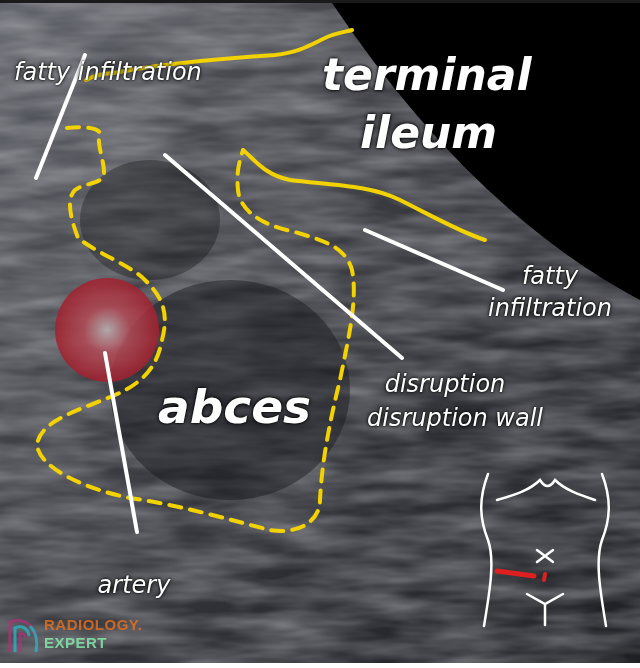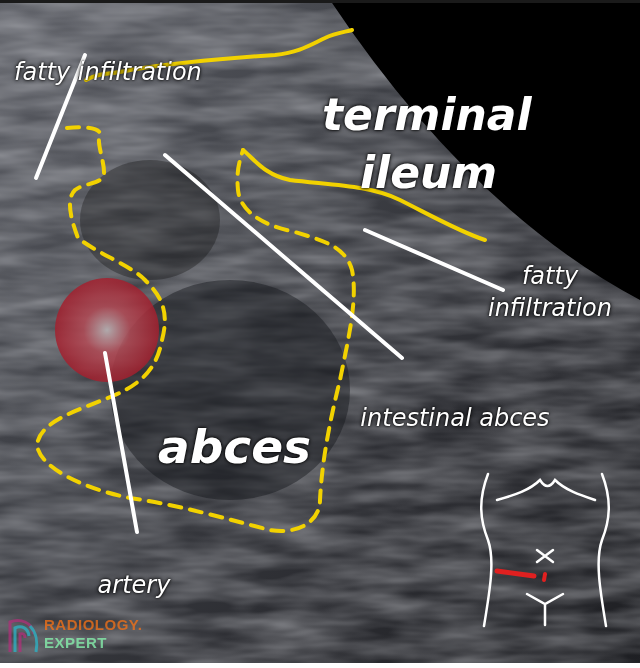--- a/index.html
+++ b/index.html
@@ -1,20 +1,20 @@
 <!DOCTYPE html>
 <html><head>
 <meta charset="utf-8">
 <style>
   html,body{margin:0;padding:0;background:#fff;}
   .stage{position:relative;width:640px;height:668px;overflow:hidden;background:#000;font-family:"DejaVu Sans","Liberation Sans",sans-serif;}
   svg.base{position:absolute;left:0;top:0;}
   .lbl{position:absolute;color:#fff;white-space:nowrap;text-shadow:0 0 4px #000,0 0 2px #000;line-height:1.05;}
   .ital{font-style:italic;font-size:24px;}
-  .big{font-style:italic;font-weight:bold;font-size:44px;margin-top:40px;}
+  .big{font-style:italic;font-weight:bold;font-size:44px;}
   .center{text-align:center;}
   .logo{position:absolute;left:6px;top:612px;width:140px;height:44px;}
   .logo-text{position:absolute;left:38px;font-weight:bold;font-size:15px;letter-spacing:0.5px;font-family:"Liberation Sans",sans-serif;}
 </style>
 </head>
 <body>
 
 <div class="stage">
   <svg class="base" width="640" height="668" viewBox="0 0 640 668">
     <defs>
@@ -74,21 +74,22 @@
   </svg>
 
   <div class="lbl ital" style="left:14px;top:28px;margin-top:32px;">fatty infiltration</div>
 
   <div class="lbl big" style="left:322px;top:52px;">terminal</div>
   <div class="lbl ital center" style="left:470px;top:264px;width:160px;">fatty</div>
 
   <div class="lbl big" style="left:360px;top:110px;">ileum</div>
   <div class="lbl ital center" style="left:470px;top:296px;width:160px;">infiltration</div>
 
-  <div class="lbl ital center" style="left:330px;top:406px;width:250px;">intestinal abces</div>
+  <div class="lbl ital center" style="left:340px;top:372px;width:210px;">disruption</div>
+  <div class="lbl ital center" style="left:330px;top:406px;width:250px;">disruption wall</div>
 
   <div class="lbl big" style="left:158px;top:382px;font-size:47px;">abces</div>
 
   <div class="lbl ital center" style="left:34px;top:573px;width:200px;">artery</div>
 
   <div class="logo">
     <svg width="36" height="44" viewBox="0 0 36 44" style="position:absolute;left:0;top:0;opacity:0.75">
       <path d="M4 40 L4 10 C14 6,26 10,28 22" stroke="#b0307a" stroke-width="3" fill="none"></path>
       <path d="M9 40 L9 16 C16 13,22 16,23 24" stroke="#2bb5c8" stroke-width="3" fill="none"></path>
       <path d="M14 40 L14 22 C17 21,19 22,19 26" stroke="#b0307a" stroke-width="3" fill="none"></path>

